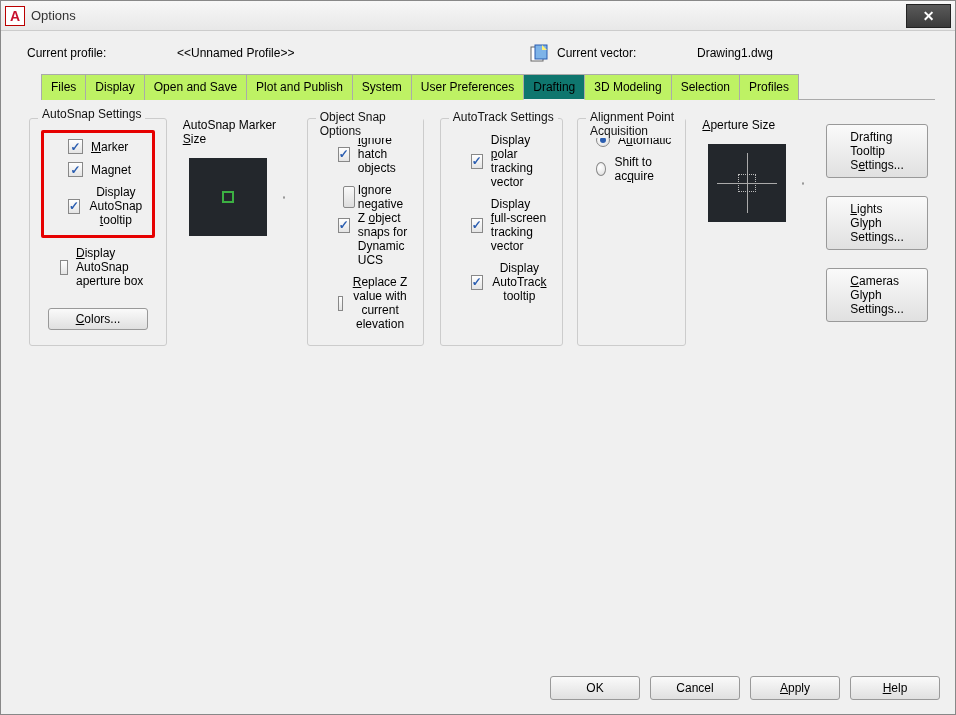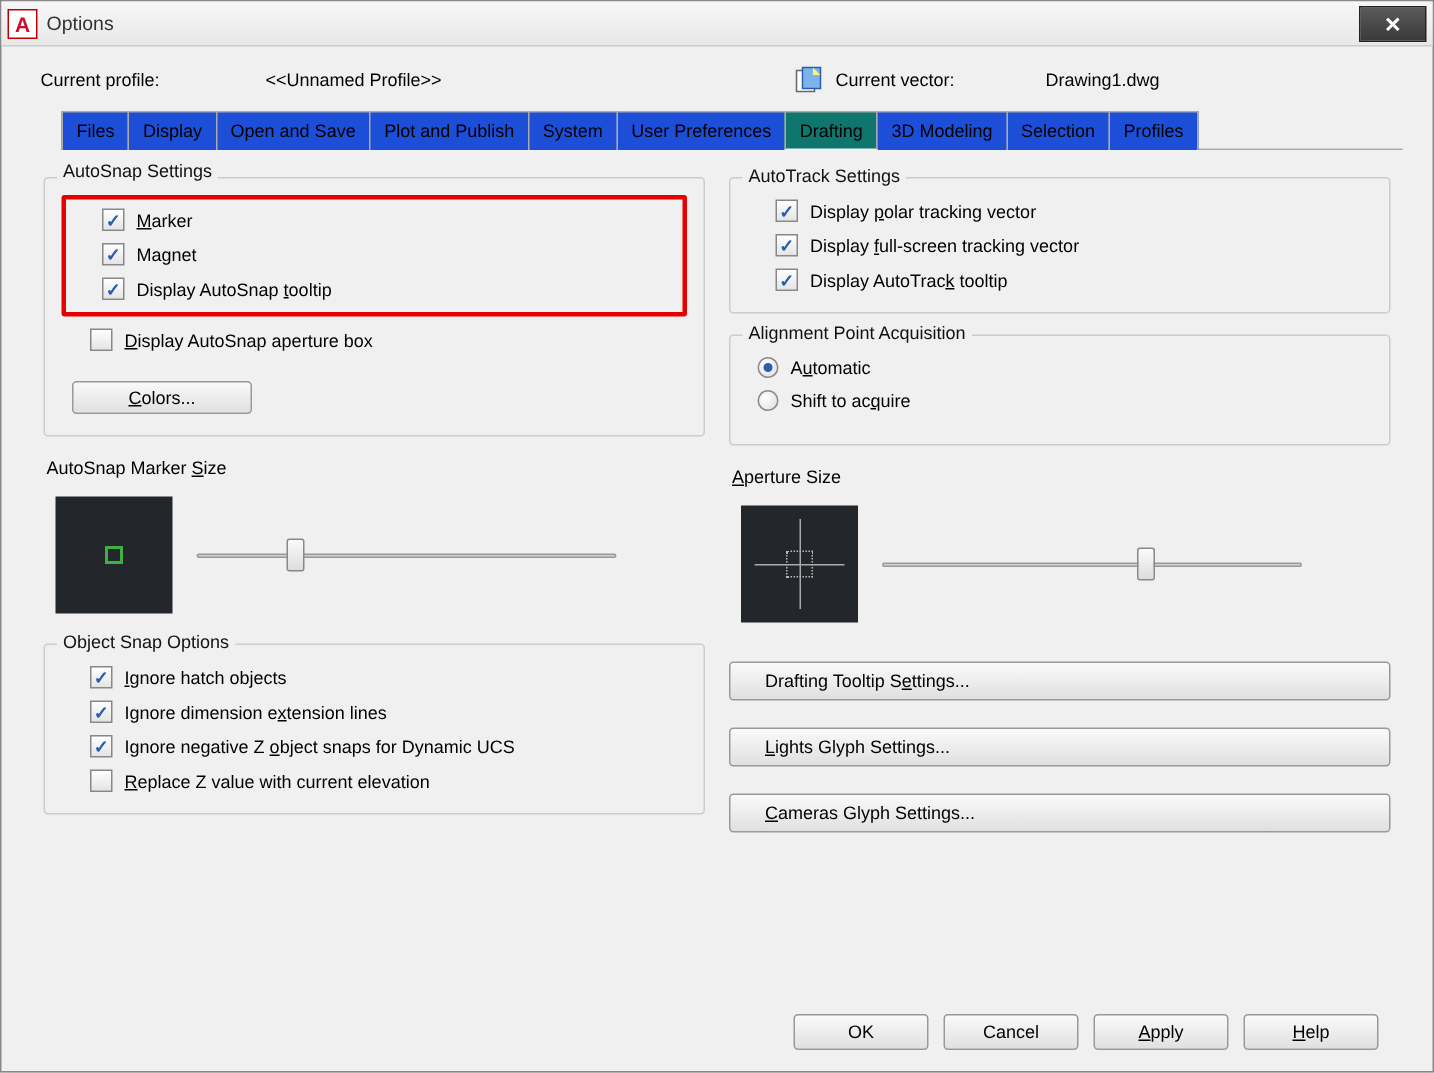--- a/index.html
+++ b/index.html
@@ -10,49 +10,49 @@
 .app-icon span { color: #c8102e; font-weight: bold; font-size: 14px; }
 .titlebar-text { font-size: 13px; color: #333; }
 .titlebar-close { margin-left: auto; width: 45px; height: 24px; background: linear-gradient(to bottom, #5a5a5a, #3a3a3a); border: 1px solid #222; display: flex; align-items: center; justify-content: center; color: #fff; font-size: 14px; font-weight: bold; cursor: pointer; }
 .content { padding: 12px 20px; }
 .profile-row { display: flex; align-items: center; margin-bottom: 10px; padding-left: 6px; }
 .profile-row .label1 { width: 150px; }
 .profile-row .val1 { width: 352px; }
 .profile-row .dwg-icon { width: 20px; height: 20px; margin-right: 8px; }
 .profile-row .label2 { width: 140px; }
 .tabs { display: flex; border-bottom: 1px solid #aaa; margin-left: 20px; }
-.tab { padding: 5px 9px; border: 1px solid #aaa; border-bottom: none; background: #1d4ed8; margin-right: -1px; cursor: pointer; position: relative; top: 1px; }
+.tab { padding: 5px 9px; border: 1px solid #aaa; border-bottom: none; background: #bef264; margin-right: -1px; cursor: pointer; position: relative; top: 1px; }
 .tab.active { background: #0f766e; border-bottom: 1px solid #f0f0f0; z-index: 2; }
 .panel-area { display: flex; gap: 16px; padding: 18px 8px 8px 8px; }
-.col { flex: 1; display: flex; flex-direction: column; gap: 14px; }
+.col { flex: 1; display: flex; flex-direction: row; gap: 14px; }
 .fieldset { border: 1px solid #ccc; border-radius: 3px; padding: 14px 14px 14px 14px; position: relative; }
 .fieldset-title { position: absolute; top: -9px; left: 8px; background: #f0f0f0; padding: 0 4px; color: #111; font-size: 12px; }
 .check-row { display: flex; align-items: center; margin-bottom: 8px; margin-left: 4px; padding-left: 12px; }
-.check-row:last-child { margin-bottom: 0; }
+.check-row:last-child { margin-bottom: 0; text-align: center; }
 .check { width: 15px; height: 15px; border: 1px solid #888; background: linear-gradient(to bottom, #fff, #e4e4e4); margin-right: 8px; display: flex; align-items: center; justify-content: center; }
 .check.checked::after { content: "✓"; color: #2a5db0; font-size: 12px; font-weight: bold; line-height: 1; }
 .radio-row { display: flex; align-items: center; margin-bottom: 8px; margin-left: 4px; }
 .radio { width: 14px; height: 14px; border: 1px solid #888; border-radius: 50%; background: radial-gradient(circle at 35% 35%, #fff, #ddd); margin-right: 8px; display: flex; align-items: center; justify-content: center; }
 .radio.checked::after { content: ""; width: 6px; height: 6px; border-radius: 50%; background: #2a5db0; }
 .btn { padding: 3px 18px; border: 1px solid #999; background: linear-gradient(to bottom, #fafafa, #e0e0e0); cursor: pointer; border-radius: 3px; }
 .btn-wide { width: 100%; text-align: left; padding: 5px 23px; }
 .highlight { border: 3px solid #e60000; border-radius: 2px; padding: 6px 8px 8px 8px; margin: -3px -3px 8px -3px; }
 .fieldset .highlight .fieldset-title { top: -12px; }
 .preview-row { display: flex; align-items: center; gap: 16px; padding: 6px; }
 .preview-box { width: 78px; height: 78px; background: #23272c; display: flex; align-items: center; justify-content: center; }
 .marker-sq { width: 12px; height: 12px; border: 2px solid #3cb043; }
 .aperture-cross { position: relative; width: 60px; height: 60px; }
 .aperture-cross::before, .aperture-cross::after { content: ""; position: absolute; background: #aaa; }
 .aperture-cross::before { left: 50%; top: 0; bottom: 0; width: 1px; }
 .aperture-cross::after { top: 50%; left: 0; right: 0; height: 1px; }
 .aperture-sq { position: absolute; top: 50%; left: 50%; width: 18px; height: 18px; margin-left: -9px; margin-top: -9px; border: 1px dotted #bbb; }
 .slider { flex: 1; height: 22px; display: flex; align-items: center; position: relative; max-width: 280px; }
 .slider-track { height: 3px; background: #d0d0d0; border: 1px solid #999; flex: 1; border-radius: 2px; }
 .slider-thumb { position: absolute; width: 12px; height: 22px; background: linear-gradient(to bottom, #fafafa, #ddd); border: 1px solid #888; border-radius: 2px; }
-.footer { position: absolute; bottom: 14px; right: 36px; display: flex; gap: 10px; }
+.footer { position: absolute; bottom: 14px; right: 15px; display: flex; gap: 10px; }
 .footer .btn { width: 90px; text-align: center; padding: 4px 0; }
 u { text-decoration: underline; }
 </style>
 </head>
 <body>
 
 <div class="window">
   <div class="titlebar">
     <div class="app-icon">
         <span>A</span>
@@ -104,45 +104,41 @@
             <div class="check-row">
               <span class="check checked"></span>
               <span>Display AutoSnap <u>t</u>ooltip</span>
             </div>
           </div>
           <div class="check-row">
             <span class="check"></span>
             <span><u>D</u>isplay AutoSnap aperture box</span>
           </div>
           <div style="height:12px"></div>
-          <button class="btn" style="margin-left:4px;width:120px;"><u>C</u>olors...</button>
+          <button class="btn" style="margin-left:4px;width:100px;"><u>C</u>olors...</button>
         </div>
 
         <div class="fieldset" style="border:none;padding:0 2px;">
           <span style="display:block;margin-bottom:6px;">AutoSnap Marker <u>S</u>ize</span>
           <div class="preview-row">
             <div class="preview-box">
               <div class="marker-sq"></div>
             </div>
             <div class="slider">
               <div class="slider-track"></div>
               <div class="slider-thumb" style="left:60px;"></div>
             </div>
           </div>
         </div>
 
         <div class="fieldset">
           <span class="fieldset-title">Object Snap Options</span>
           <div class="check-row">
             <span class="check checked"></span>
             <span><u>I</u>gnore hatch objects</span>
-          </div>
-          <div class="check-row">
-            <span class="check checked"></span>
-            <span>Ignore dimension e<u>x</u>tension lines</span>
           </div>
           <div class="check-row">
             <span class="check checked"></span>
             <span>Ignore negative Z <u>o</u>bject snaps for Dynamic UCS</span>
           </div>
           <div class="check-row">
             <span class="check"></span>
             <span><u>R</u>eplace Z value with current elevation</span>
           </div>
         </div>

